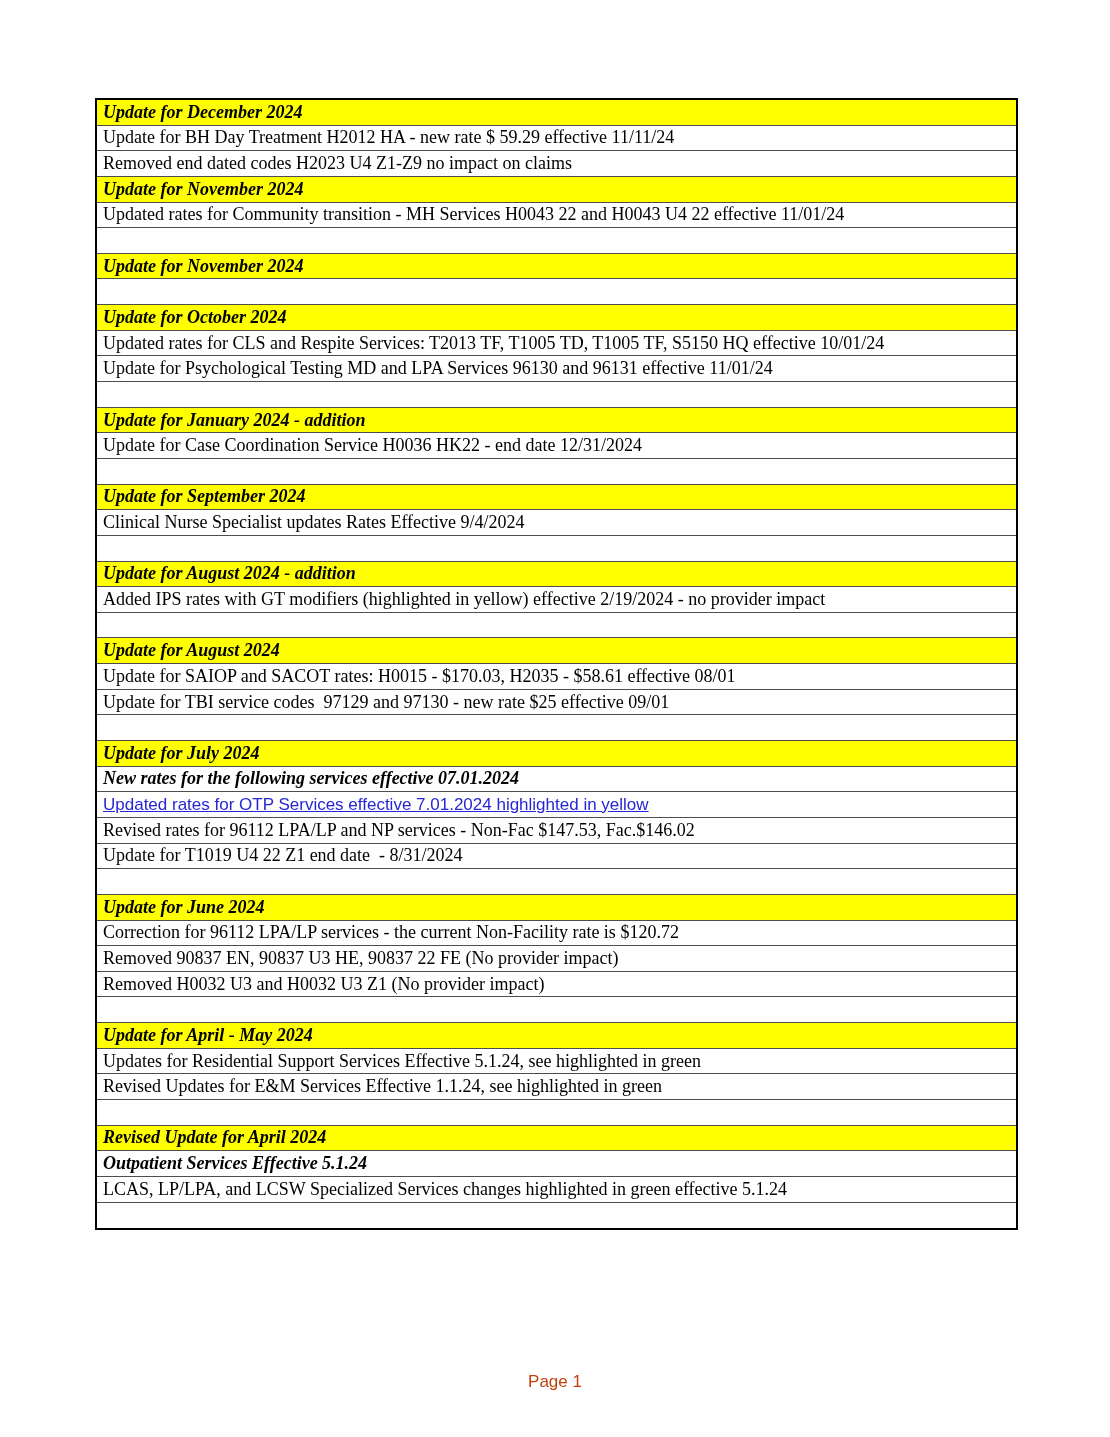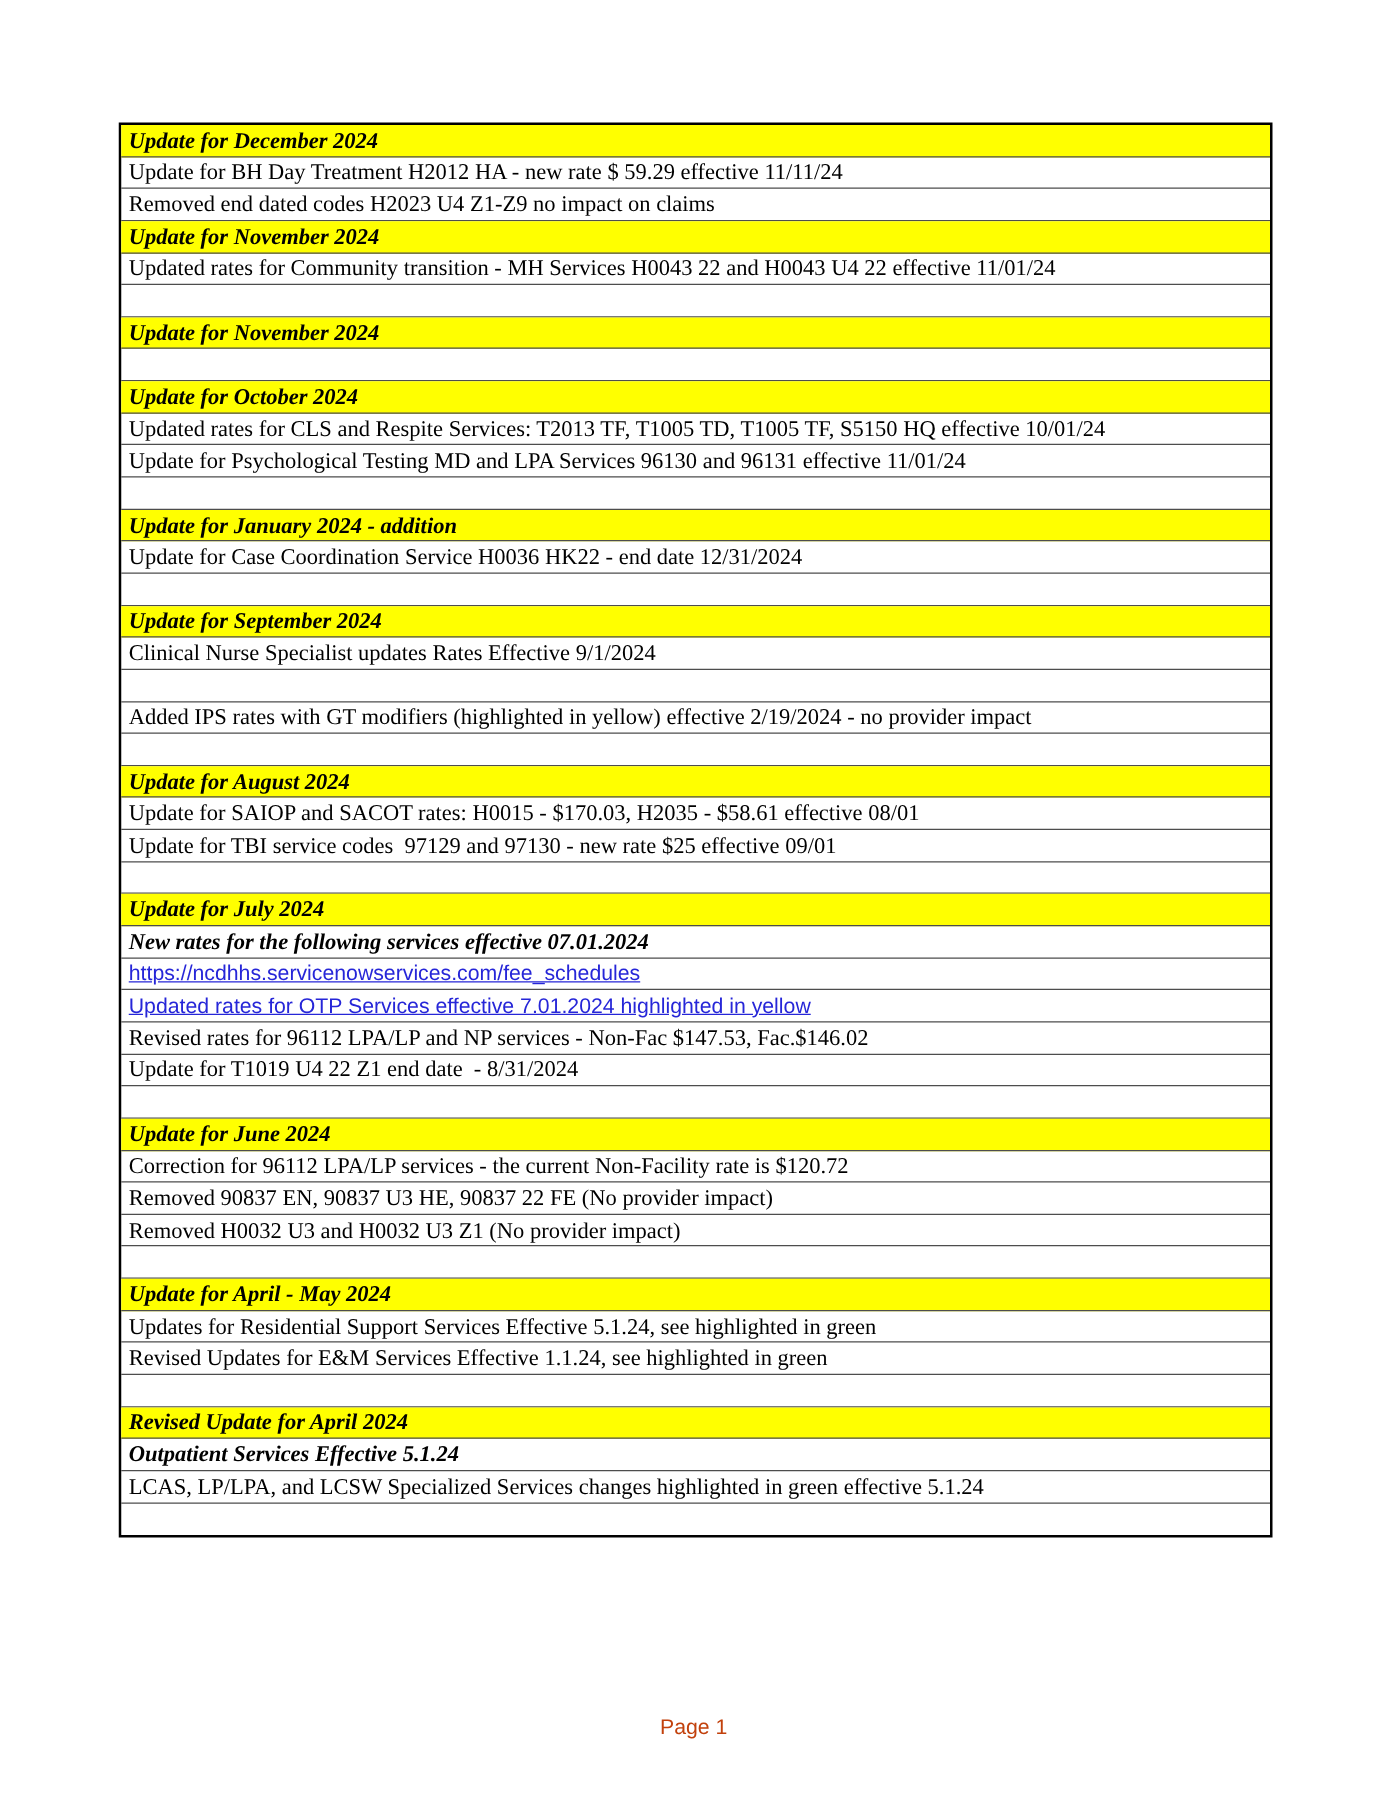--- a/index.html
+++ b/index.html
@@ -87,31 +87,31 @@
       <div class="row header">Update for November 2024</div>
       <div class="row blank"></div>
       <div class="row header">Update for October 2024</div>
       <div class="row text">Updated rates for CLS and Respite Services: T2013 TF, T1005 TD, T1005 TF, S5150 HQ effective 10/01/24</div>
       <div class="row text">Update for Psychological Testing MD and LPA Services 96130 and 96131 effective 11/01/24</div>
       <div class="row blank"></div>
       <div class="row header">Update for January 2024 - addition</div>
       <div class="row text">Update for Case Coordination Service H0036 HK22 - end date 12/31/2024</div>
       <div class="row blank"></div>
       <div class="row header">Update for September 2024</div>
-      <div class="row text">Clinical Nurse Specialist updates Rates Effective 9/1/2024</div>
+      <div class="row text">Clinical Nurse Specialist updates Rates Effective 9/4/2024</div>
       <div class="row blank"></div>
+      <div class="row header">Update for August 2024 - addition</div>
       <div class="row text">Added IPS rates with GT modifiers (highlighted in yellow) effective 2/19/2024 - no provider impact</div>
       <div class="row blank"></div>
       <div class="row header">Update for August 2024</div>
       <div class="row text">Update for SAIOP and SACOT rates: H0015 - $170.03, H2035 - $58.61 effective 08/01</div>
       <div class="row text">Update for TBI service codes  97129 and 97130 - new rate $25 effective 09/01</div>
       <div class="row blank"></div>
       <div class="row header">Update for July 2024</div>
       <div class="row bold">New rates for the following services effective 07.01.2024</div>
-      <div class="row link"><a href="#">https://ncdhhs.servicenowservices.com/fee_schedules</a></div>
       <div class="row link"><a href="#">Updated rates for OTP Services effective 7.01.2024 highlighted in yellow</a></div>
       <div class="row text">Revised rates for 96112 LPA/LP and NP services - Non-Fac $147.53, Fac.$146.02</div>
       <div class="row text">Update for T1019 U4 22 Z1 end date  - 8/31/2024</div>
       <div class="row blank"></div>
       <div class="row header">Update for June 2024</div>
       <div class="row text">Correction for 96112 LPA/LP services - the current Non-Facility rate is $120.72</div>
       <div class="row text">Removed 90837 EN, 90837 U3 HE, 90837 22 FE (No provider impact)</div>
       <div class="row text">Removed H0032 U3 and H0032 U3 Z1 (No provider impact)</div>
       <div class="row blank"></div>
       <div class="row header">Update for April - May 2024</div>

